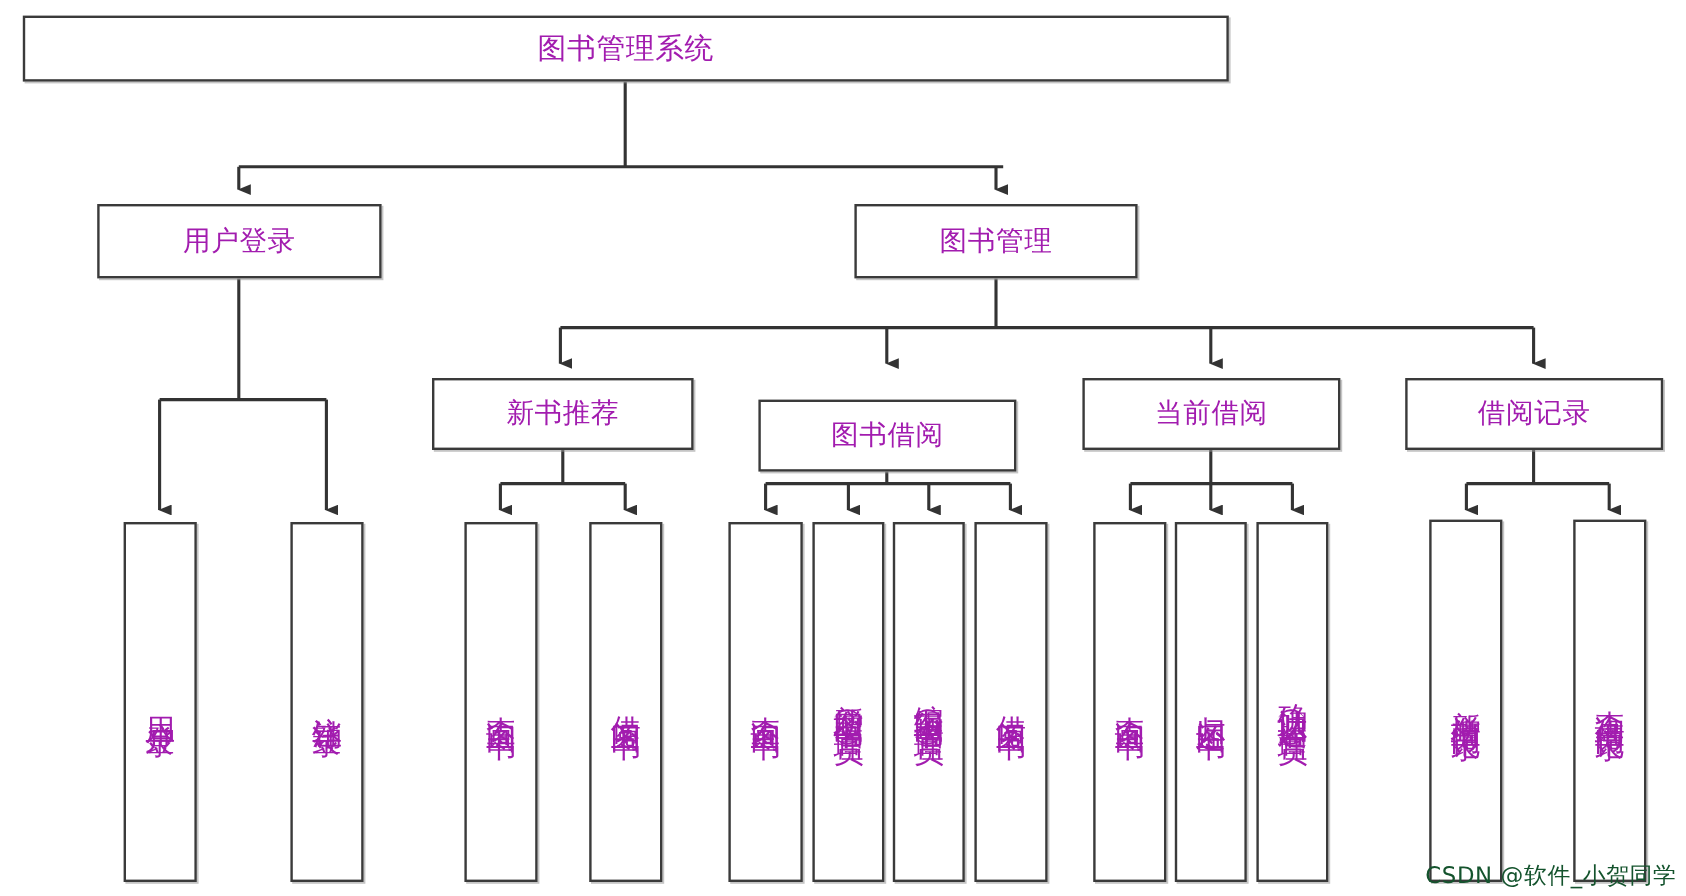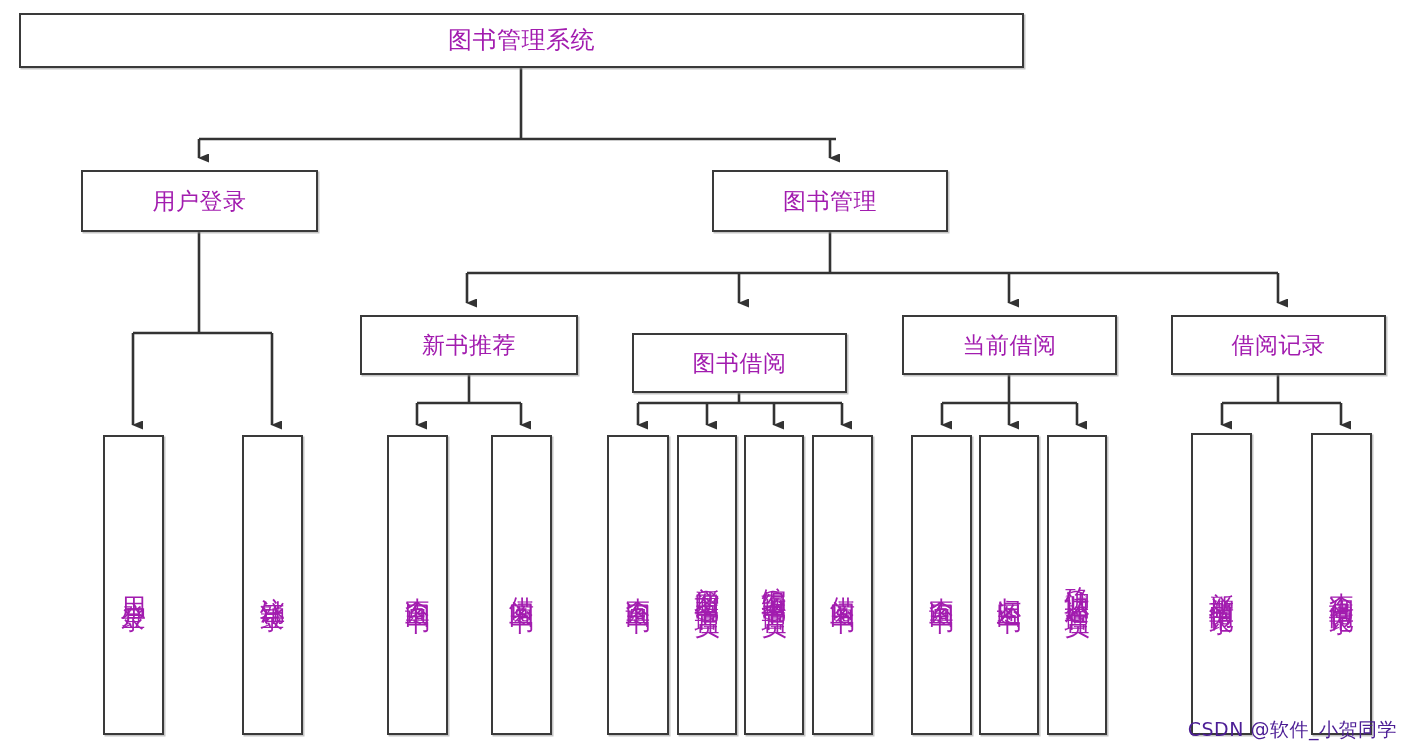--- a/index.html
+++ b/index.html
@@ -59,21 +59,21 @@
     left:0;top:0;
     width:1405px;height:747px;
     pointer-events:none;
   }
   
   #watermark{
     position:absolute;
     right:8px;
     bottom:4px;
     font-size:19px;
-    color:#4c1d95;
+    color:#14532d;
     letter-spacing:.5px;
     white-space:nowrap;
     font-family:"DejaVu Sans","Liberation Sans",sans-serif;
   }
 </style>
 </head>
 <body>
 
 <div id="canvas">
 

